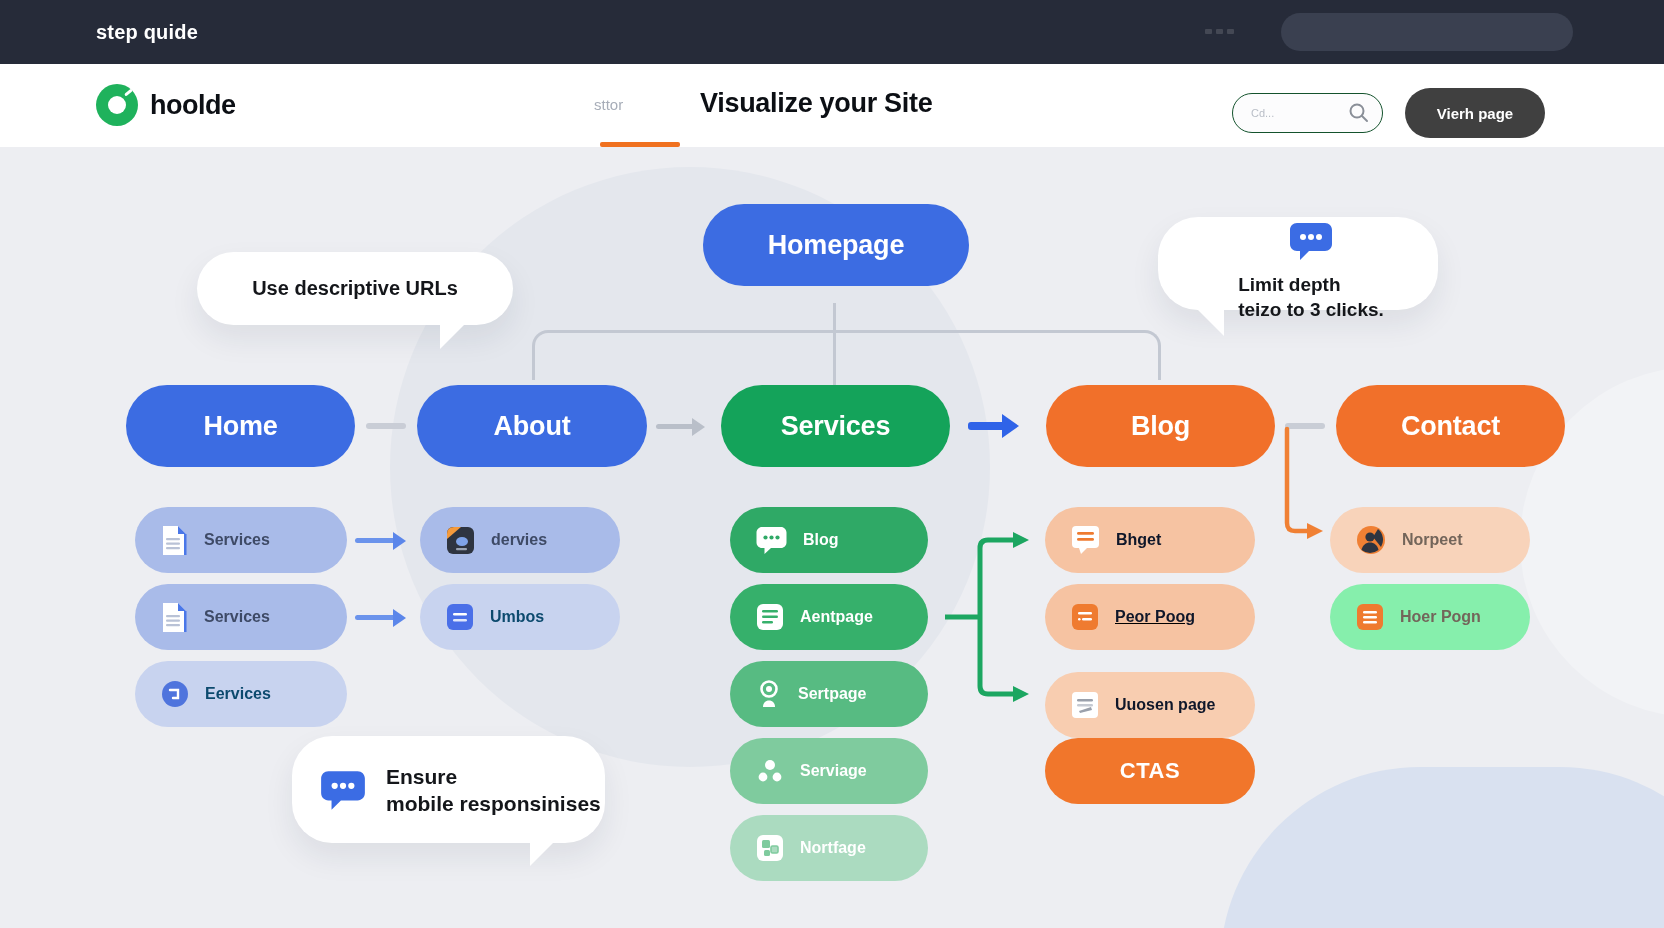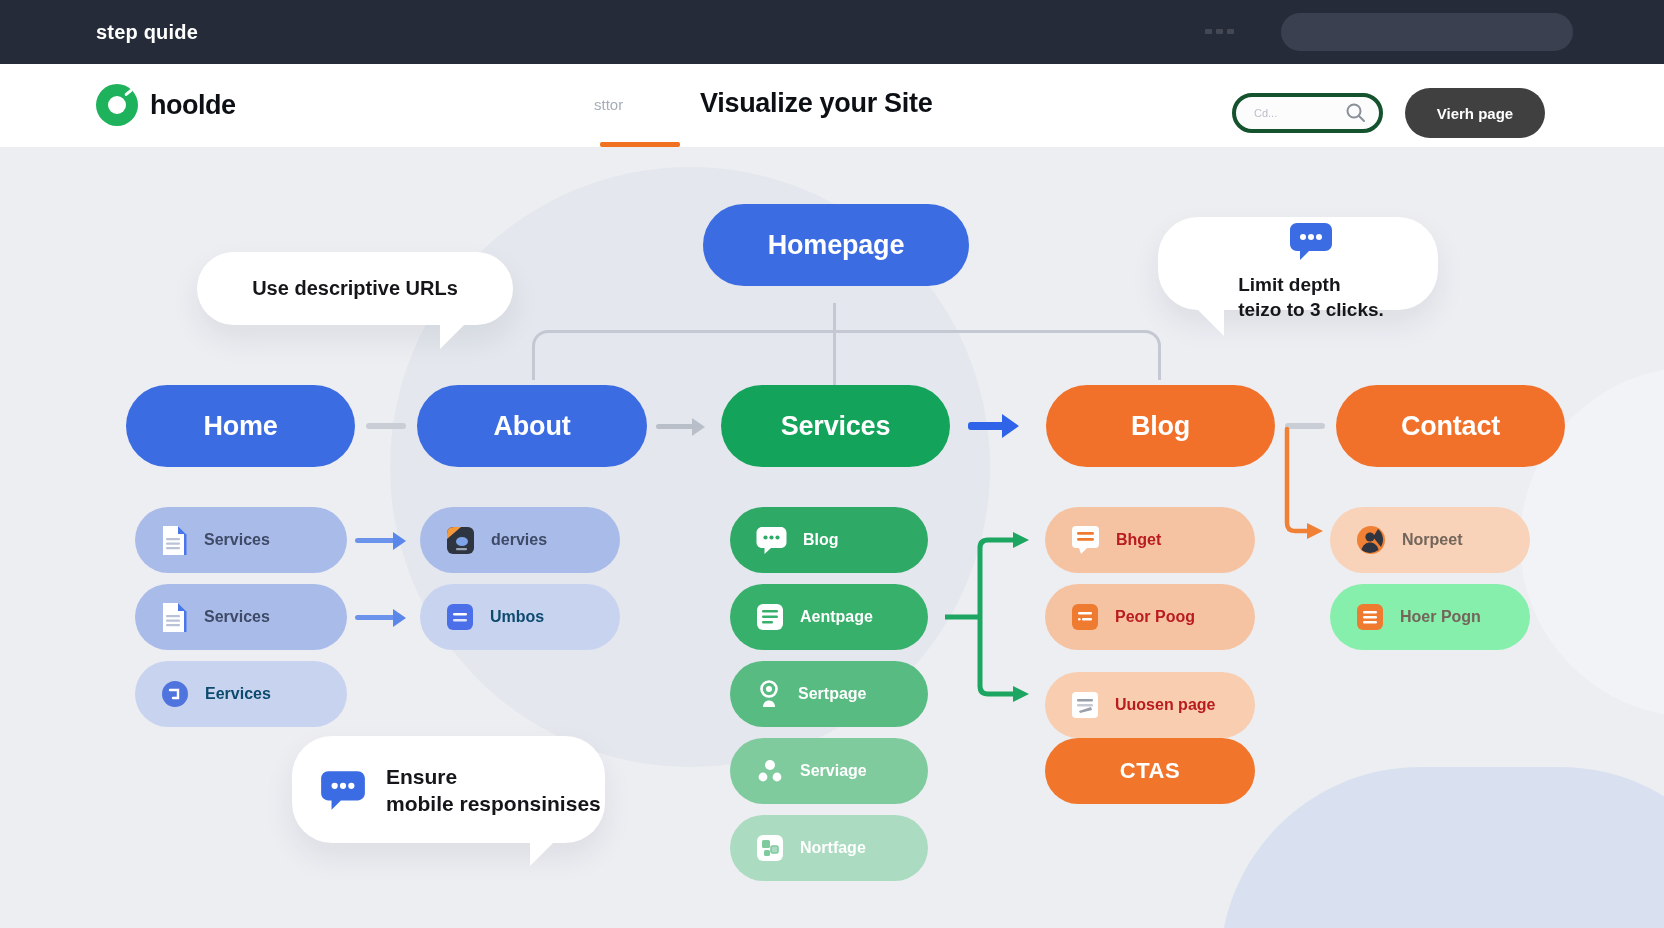--- a/index.html
+++ b/index.html
@@ -16,21 +16,21 @@
   
   .header { position:absolute; left:0; top:64px; width:1664px; height:83px; background:#fff; }
   .brand { position:absolute; left:96px; top:20px; display:flex; align-items:center; gap:12px; }
   .logo { position:relative; width:42px; height:42px; border-radius:50%; background:#1fb25c; }
   .logo::after { content:""; position:absolute; left:12px; top:12px; width:18px; height:18px; border-radius:50%; background:#fff; }
   .logo::before { content:""; position:absolute; right:5px; top:7px; width:9px; height:3px; background:#fff; border-radius:2px; transform:rotate(-40deg); }
   .brand-name { font-size:27px; font-weight:800; color:#0c0f14; letter-spacing:-.5px; }
   .nav-tab { position:absolute; left:594px; top:32px; font-size:15px; color:#a7adb8; font-weight:500; }
   .nav-underline { position:absolute; left:600px; top:78px; width:80px; height:5px; background:#f0711f; border-radius:2px; }
   .page-title { position:absolute; left:700px; top:24px; font-size:27px; font-weight:800; color:#0c0f14; letter-spacing:-.3px; }
-  .search-box { position:absolute; left:1232px; top:29px; width:151px; height:40px; border:4px solid #14532d; background:#fcfcfd; border-radius:20px; display:flex; align-items:center; padding:0 12px 0 18px; }
+  .search-box { position:absolute; left:1232px; top:29px; width:151px; height:40px; border:1px solid #14532d; background:#fcfcfd; border-radius:20px; display:flex; align-items:center; padding:0 12px 0 18px; }
   .search-box input { border:none; outline:none; background:transparent; width:100%; font-size:11px; color:#555; font-family:inherit; }
   .search-box input::placeholder { color:#b9bec7; }
   .search-ic { flex:0 0 auto; display:flex; }
   .cta-btn { position:absolute; left:1405px; top:24px; width:140px; height:50px; border:none; background:#404040; color:#fff; font-size:15px; font-weight:700; border-radius:25px; font-family:inherit; cursor:pointer; }
 
   
   .canvas { position:absolute; left:0; top:147px; width:1664px; height:781px; background:#edeef2; }
   .decor { position:absolute; border-radius:50%; }
   .dec1 { left:390px; top:20px; width:600px; height:600px; background:#e4e7ed; }
   .dec2 { left:1520px; top:220px; width:350px; height:350px; background:#f2f3f6; }
@@ -40,21 +40,21 @@
   .pill-main { position:absolute; height:82px; border-radius:41px; display:flex; align-items:center; justify-content:center; color:#fff; font-size:27px; font-weight:800; letter-spacing:-.2px; }
   .bg-blue { background:#3c6ce2; }
   .bg-green { background:#14a35a; }
   .bg-orange { background:#f1702a; }
 
   .sub { position:absolute; height:66px; border-radius:33px; display:flex; align-items:center; gap:16px; padding-left:26px; }
   .sub .lbl { font-size:16px; font-weight:600; }
   .lbl-slate { color:#3e4a66; }
   .lbl-slate2 { color:#0c4a6e; }
   .lbl-white { color:#fff; }
-  .lbl-brown { color:#b91c1c; }
+  .lbl-brown { color:#0f172a; }
   .lbl-tan { color:#73655a; }
   .ic { display:flex; align-items:center; justify-content:center; }
 
   .ctas { position:absolute; height:66px; border-radius:33px; background:#f1762b; display:flex; align-items:center; justify-content:center; color:#fff; font-size:22px; font-weight:800; letter-spacing:.5px; }
 
   
   .conn-top { position:absolute; left:532px; top:330px; width:629px; height:50px; border:3px solid #c3c8d2; border-bottom:none; border-radius:16px 16px 0 0; }
   .stem { position:absolute; background:#c3c8d2; }
   .dash { position:absolute; height:6px; border-radius:3px; background:#c9cdd6; }
   .aline { position:absolute; border-radius:3px; }
@@ -288,21 +288,21 @@
     <span class="ic">
       <svg width="29" height="30" viewBox="0 0 29 30">
           <rect x="1" y="1" width="27" height="22" rx="4" fill="#fff"></rect>
           <path d="M8 23h8l-6 6z" fill="#fff"></path>
           <rect x="6" y="7" width="17" height="2.8" rx="1.4" fill="#ef7b30"></rect>
           <rect x="6" y="13" width="17" height="2.8" rx="1.4" fill="#ef7b30"></rect>
         </svg>
     </span>
     <span class="lbl lbl-brown">Bhget</span>
   </div>
-  <div class="sub" style="left:1045px; top:584px; width:210px; background:#f6c3a2;">
+  <div class="sub" style="left:1045px; top:584px; width:210px; background:#f6c3a2;text-decoration:underline;">
     <span class="ic">
       <svg width="28" height="28" viewBox="0 0 28 28">
           <rect x="1" y="1" width="26" height="26" rx="6" fill="#ef7b30"></rect>
           <rect x="7" y="9" width="14" height="2.6" rx="1.3" fill="#fff"></rect>
           <rect x="11" y="15" width="10" height="2.6" rx="1.3" fill="#fff"></rect>
           <rect x="7" y="15" width="2.6" height="2.6" rx="1.3" fill="#fff"></rect>
         </svg>
     </span>
     <span class="lbl lbl-brown">Peor Poog</span>
   </div>

